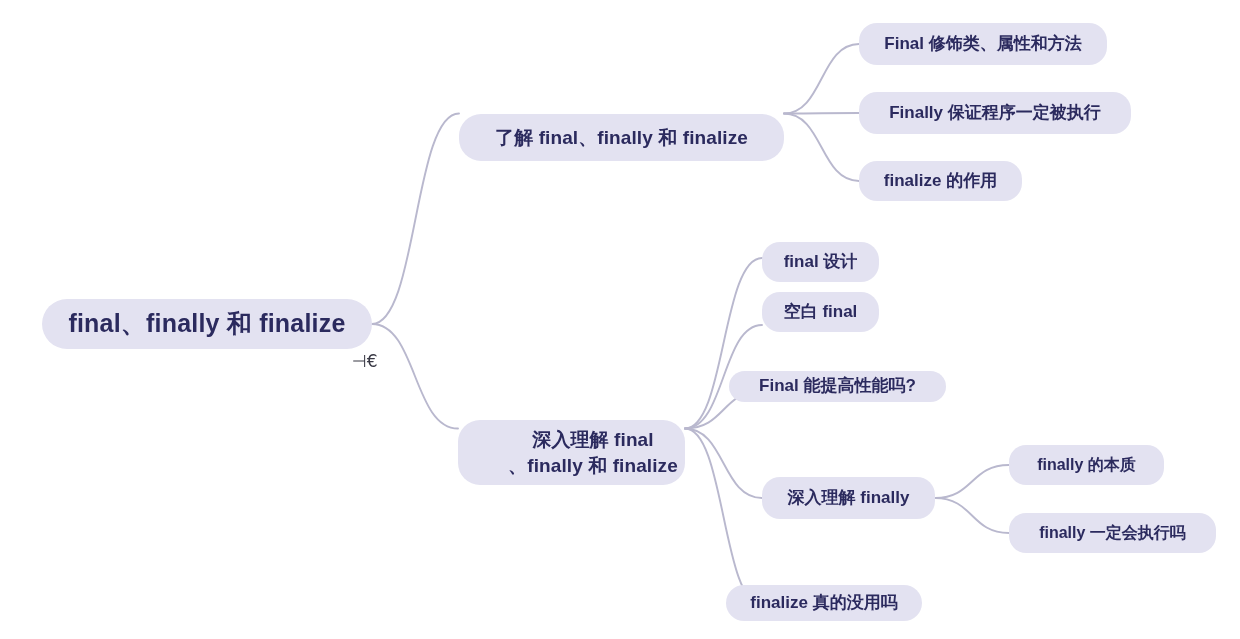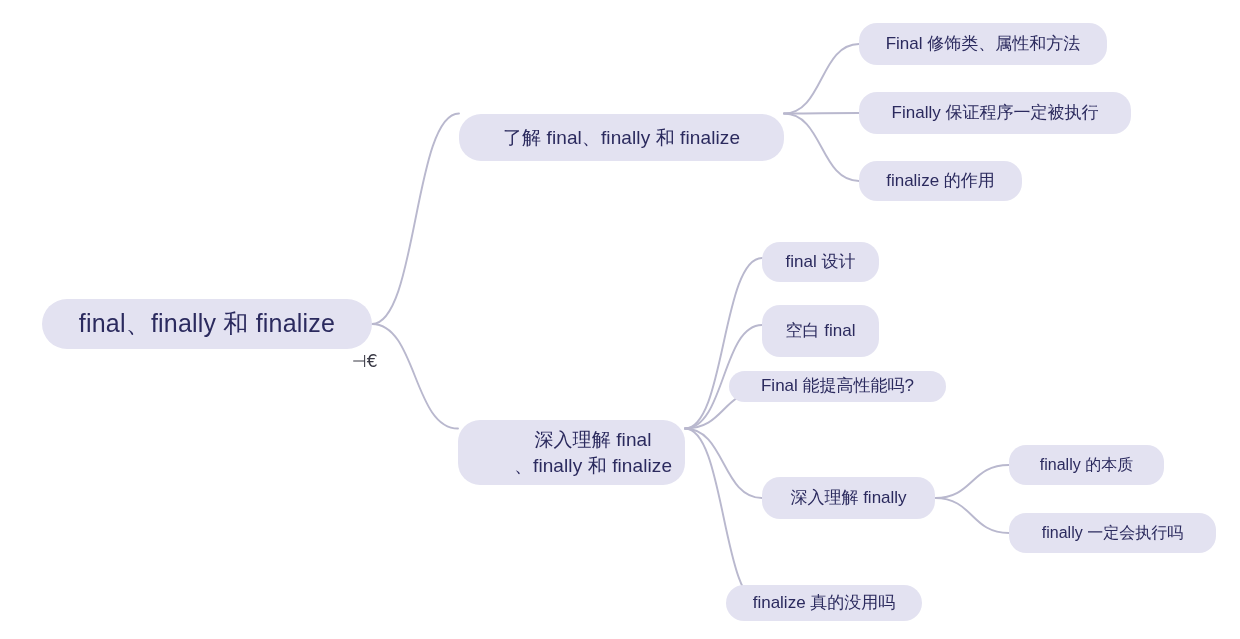--- a/index.html
+++ b/index.html
@@ -21,21 +21,21 @@
     top: 0;
     width: 1240px;
     height: 639px;
     pointer-events: none;
   }
   .node {
     position: absolute;
     box-sizing: border-box;
     background: #e3e2f1;
     color: #2b2a5e;
-    font-weight: normal;
+    font-weight: bold;
     display: flex;
     align-items: center;
     justify-content: center;
     text-align: center;
     white-space: pre-line;
     line-height: 1.35;
     z-index: 3;
   }
   .node.root {
     font-size: 25px;
@@ -106,21 +106,21 @@
 
   <div id="nodes-layer">
       <div class="node root" style="left: 42px; top: 299px; width: 330px; height: 50px;"><span>final、finally 和 finalize</span></div>
       <div class="node lvl1" style="left: 459px; top: 90px; width: 325px; height: 47px;"><span>了解 final、finally 和 finalize</span></div>
       <div class="node lvl2" style="left: 859px; top: 23px; width: 248px; height: 42px;"><span>Final 修饰类、属性和方法</span></div>
       <div class="node lvl2" style="left: 859px; top: 92px; width: 272px; height: 42px;"><span>Finally 保证程序一定被执行</span></div>
       <div class="node lvl2" style="left: 859px; top: 161px; width: 163px; height: 40px;"><span>finalize 的作用</span></div>
       <div class="node lvl1" style="left: 458px; top: 396px; width: 227px; height: 65px; padding-left: 43px;"><span>深入理解 final
 、finally 和 finalize</span></div>
       <div class="node lvl2" style="left: 762px; top: 242px; width: 117px; height: 40px;"><span>final 设计</span></div>
-      <div class="node lvl2" style="left: 762px; top: 305px; width: 117px; height: 52px;"><span>空白 final</span></div>
+      <div class="node lvl2" style="left: 762px; top: 292px; width: 117px; height: 40px;"><span>空白 final</span></div>
       <div class="node lvl2" style="left: 729px; top: 371px; width: 217px; height: 31px;"><span>Final 能提高性能吗?</span></div>
       <div class="node lvl2" style="left: 762px; top: 477px; width: 173px; height: 42px;"><span>深入理解 finally</span></div>
       <div class="node lvl3" style="left: 1009px; top: 445px; width: 155px; height: 40px;"><span>finally 的本质</span></div>
       <div class="node lvl3" style="left: 1009px; top: 513px; width: 207px; height: 40px;"><span>finally 一定会执行吗</span></div>
       <div class="node lvl2" style="left: 726px; top: 585px; width: 196px; height: 36px;"><span>finalize 真的没用吗</span></div>
     </div>
 
   <div id="collapse-toggle">⊣€</div>
 
 </div>

